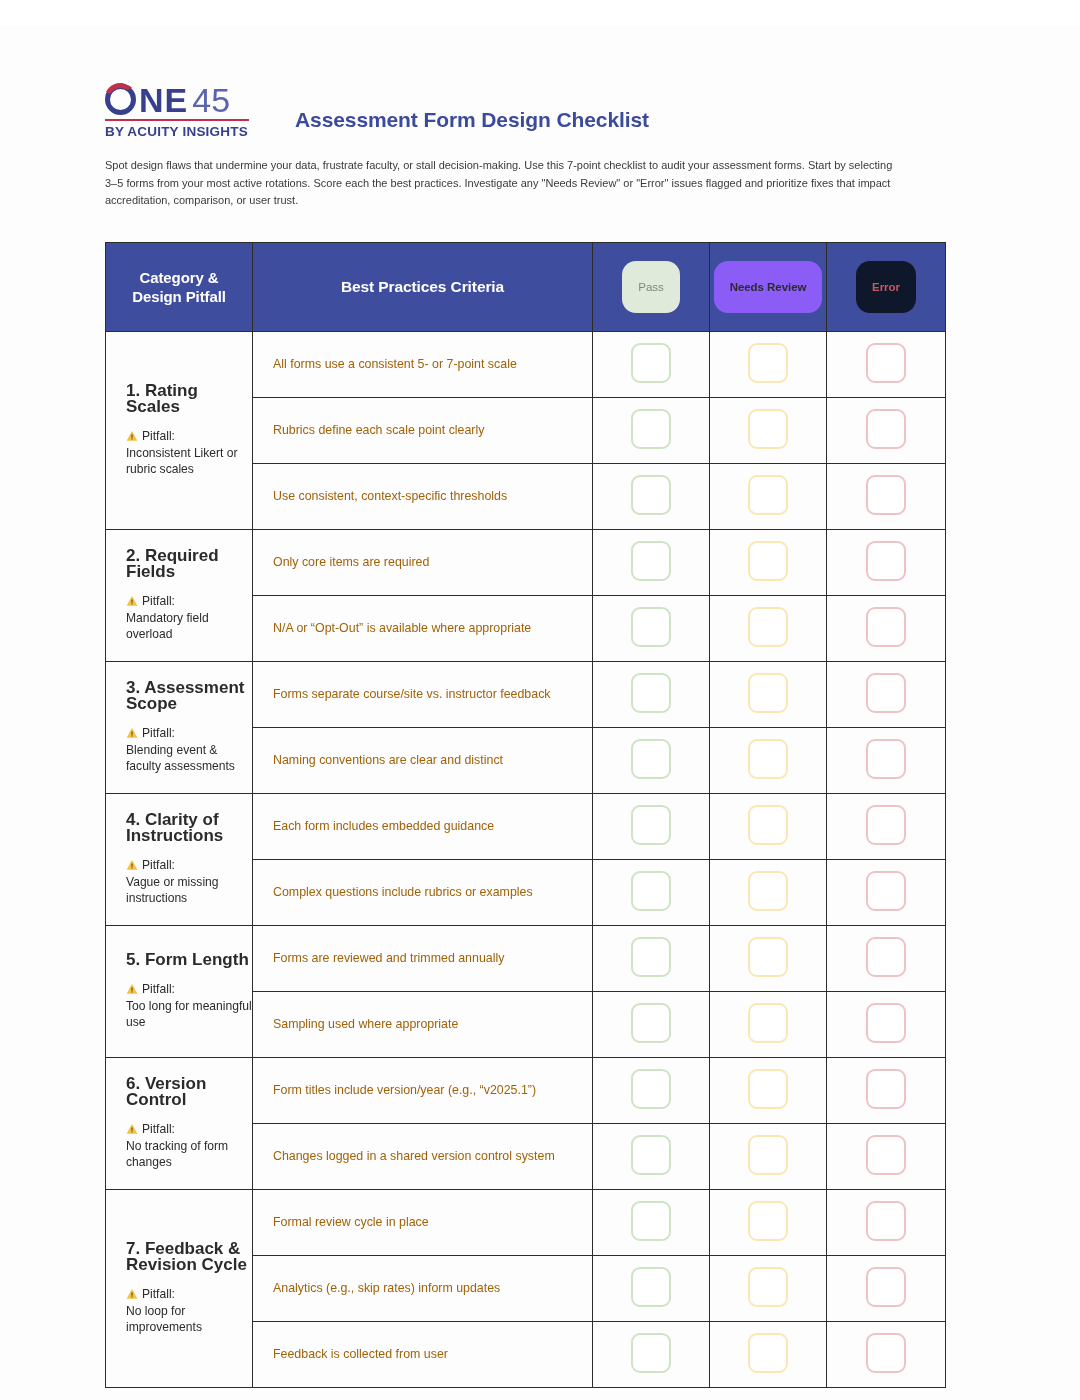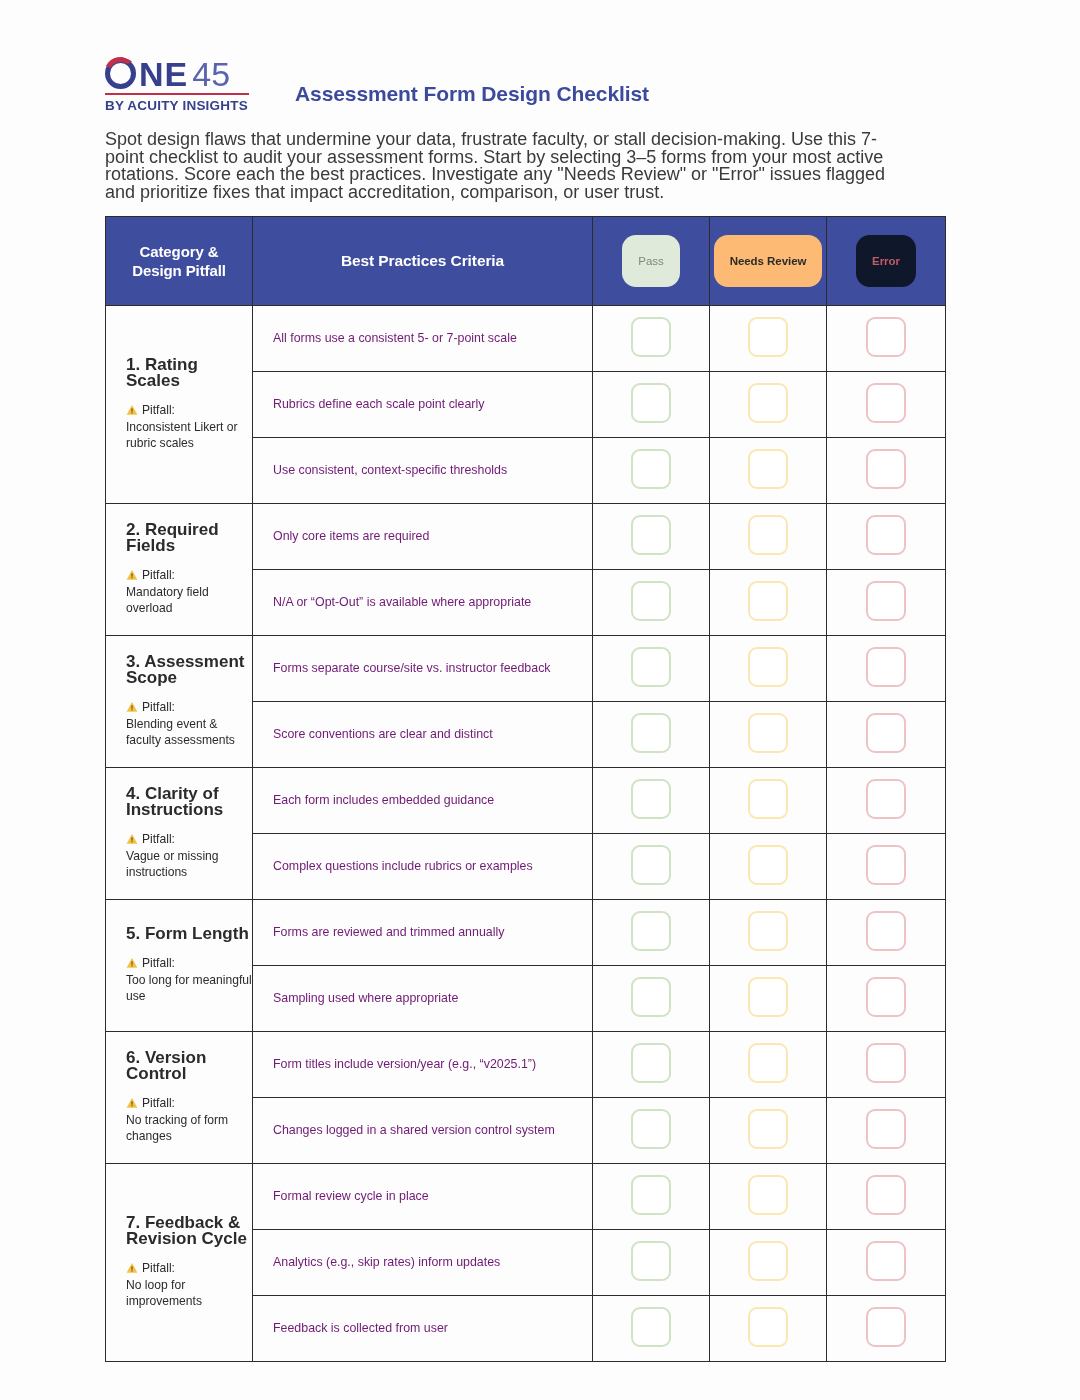--- a/index.html
+++ b/index.html
@@ -13,20 +13,21 @@
     font-family: "Liberation Sans", sans-serif;
     color: #2b2b2b;
     position: relative;
     overflow: hidden;
   }
 
   .page {
     position: absolute;
     inset: 0;
     background: #fdfdfd;
+    margin-top: 26px;
   }
 
   
   .header {
     position: absolute;
     left: 105px;
     top: 52px;
     width: 850px;
     height: 62px;
   }
@@ -107,21 +108,21 @@
     font-weight: 700;
     color: #3b4a9c;
     letter-spacing: -0.1px;
   }
 
   .intro {
     position: absolute;
     left: 105px;
     top: 131px;
     width: 790px;
-    font-size: 18px;
+    font-size: 11px;
     line-height: 17.5px;
     color: #3a3a3a;
   }
 
   
   .tbl {
     position: absolute;
     left: 105px;
     top: 216px;
     width: 840px;
@@ -162,21 +163,21 @@
   .pill {
     display: inline-block;
     padding: 20px 16px;
     border-radius: 14px;
     font-size: 11.5px;
     font-weight: 700;
     letter-spacing: -0.05px;
     white-space: nowrap;
   }
   .pill-pass  { background: #dfeadb; color: #7d8a79; font-weight: 400; }
-  .pill-nr    { background: #fdba74; color: #2b2b2b; }
+  .pill-nr    { background: #8b5cf6; color: #2b2b2b; }
   .pill-err   { background: #0f172a; color: #c05a66; font-weight: 700; }
 
   td.cat-cell {
     padding: 0 0 0 20px;
     font-size: 12.1px;
     line-height: 16.5px;
     color: #2b2b2b;
   }
   .cat-title {
     font-weight: 700;
@@ -197,21 +198,21 @@
     margin-top: 2px;
   }
   .pitfall-body {
     line-height: 16.5px;
   }
 
   td.crit-cell {
     padding: 0 18px 0 20px;
     font-size: 12.4px;
     line-height: 17px;
-    color: #701a75;
+    color: #a16207;
   }
 
   td.box-cell {
     text-align: center;
   }
   .chk {
     display: inline-block;
     width: 40px;
     height: 40px;
     border-radius: 9px;
@@ -340,21 +341,21 @@
               <span>Pitfall:</span>
             </div>
             <div class="pitfall-body">Blending event &amp; faculty assessments</div>
           </td>
           <td class="crit-cell">Forms separate course/site vs. instructor feedback</td>
           <td class="box-cell"><span class="chk chk-pass"></span></td>
           <td class="box-cell"><span class="chk chk-nr"></span></td>
           <td class="box-cell"><span class="chk chk-err"></span></td>
         </tr>
         <tr style="height: 66px;">
-          <td class="crit-cell">Score conventions are clear and distinct</td>
+          <td class="crit-cell">Naming conventions are clear and distinct</td>
           <td class="box-cell"><span class="chk chk-pass"></span></td>
           <td class="box-cell"><span class="chk chk-nr"></span></td>
           <td class="box-cell"><span class="chk chk-err"></span></td>
         </tr>
         <tr style="height: 66px;">
           <td class="cat-cell" rowspan="2">
             <div class="cat-title">4. Clarity of Instructions</div>
             <div class="pitfall-head">
               <svg class="warn-icon" viewBox="0 0 16 16">
                 <path d="M8 1.4 15.2 14.2H0.8z" fill="#f5c144"></path>

